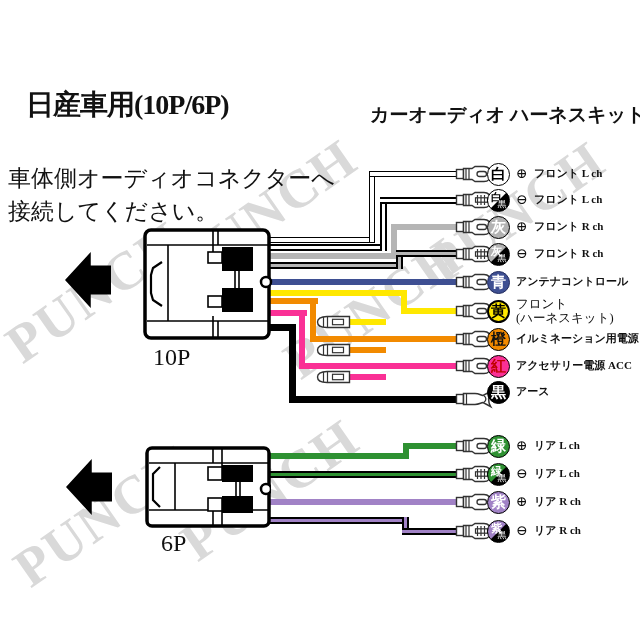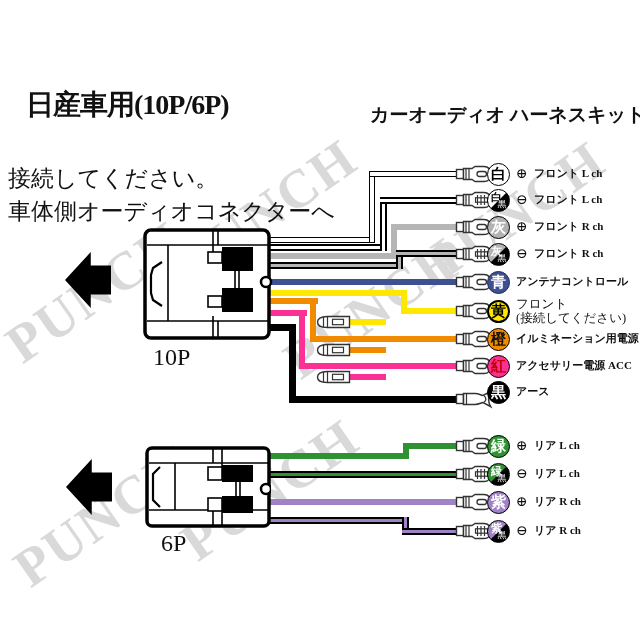--- a/index.html
+++ b/index.html
@@ -130,22 +130,22 @@
   <div class="wm" style="left:268px; top:210px;">PUNCH</div>
   <div class="wm" style="left:95px;  top:292px;">PUNCH</div>
   <div class="wm" style="left:373px; top:308px;">PUNCH</div>
   <div class="wm" style="left:516px; top:212px;">PUNCH</div>
   <div class="wm" style="left:270px; top:490px;">PUNCH</div>
   <div class="wm" style="left:103px; top:516px;">PUNCH</div>
 
   <div class="title-main">日産車用(10P/6P)</div>
   <div class="title-sub">カーオーディオ ハーネスキット</div>
   <div class="instr">
+    <div>車体側オーディオコネクターへ</div>
     <div>接続してください。</div>
-    <div>車体側オーディオコネクターへ</div>
   </div>
 
   <div class="ws w-white-h" style="left:264px;top:237px;width:110px;"></div>
   <div class="ws w-white-v" style="left:369px;top:171px;height:72px;"></div>
   <div class="ws w-white-h" style="left:369px;top:171px;width:89px;"></div>
 
   <div class="ws w-wb-h" style="left:264px;top:244px;width:123px;"></div>
   <div class="ws w-wb-v" style="left:380px;top:197px;height:54px;"></div>
   <div class="ws w-wb-h" style="left:380px;top:197px;width:78px;"></div>
 
@@ -295,21 +295,21 @@
   </div>
   <div class="trow" style="top:299px;">
     <svg class="term" width="37" height="18">
         <use href="#t-female"></use>
       </svg>
     <div class="badge solid b-yellow">
         <span>黄</span>
       </div>
     <div class="lbl2">
       <div>フロント</div>
-      <div>(接続してください)</div>
+      <div>(ハーネスキット)</div>
     </div>
   </div>
   <div class="trow" style="top:327px;">
     <svg class="term" width="37" height="18">
         <use href="#t-female"></use>
       </svg>
     <div class="badge solid b-orange">
         <span>橙</span>
       </div>
     <span class="lbl np">イルミネーション用電源</span>

